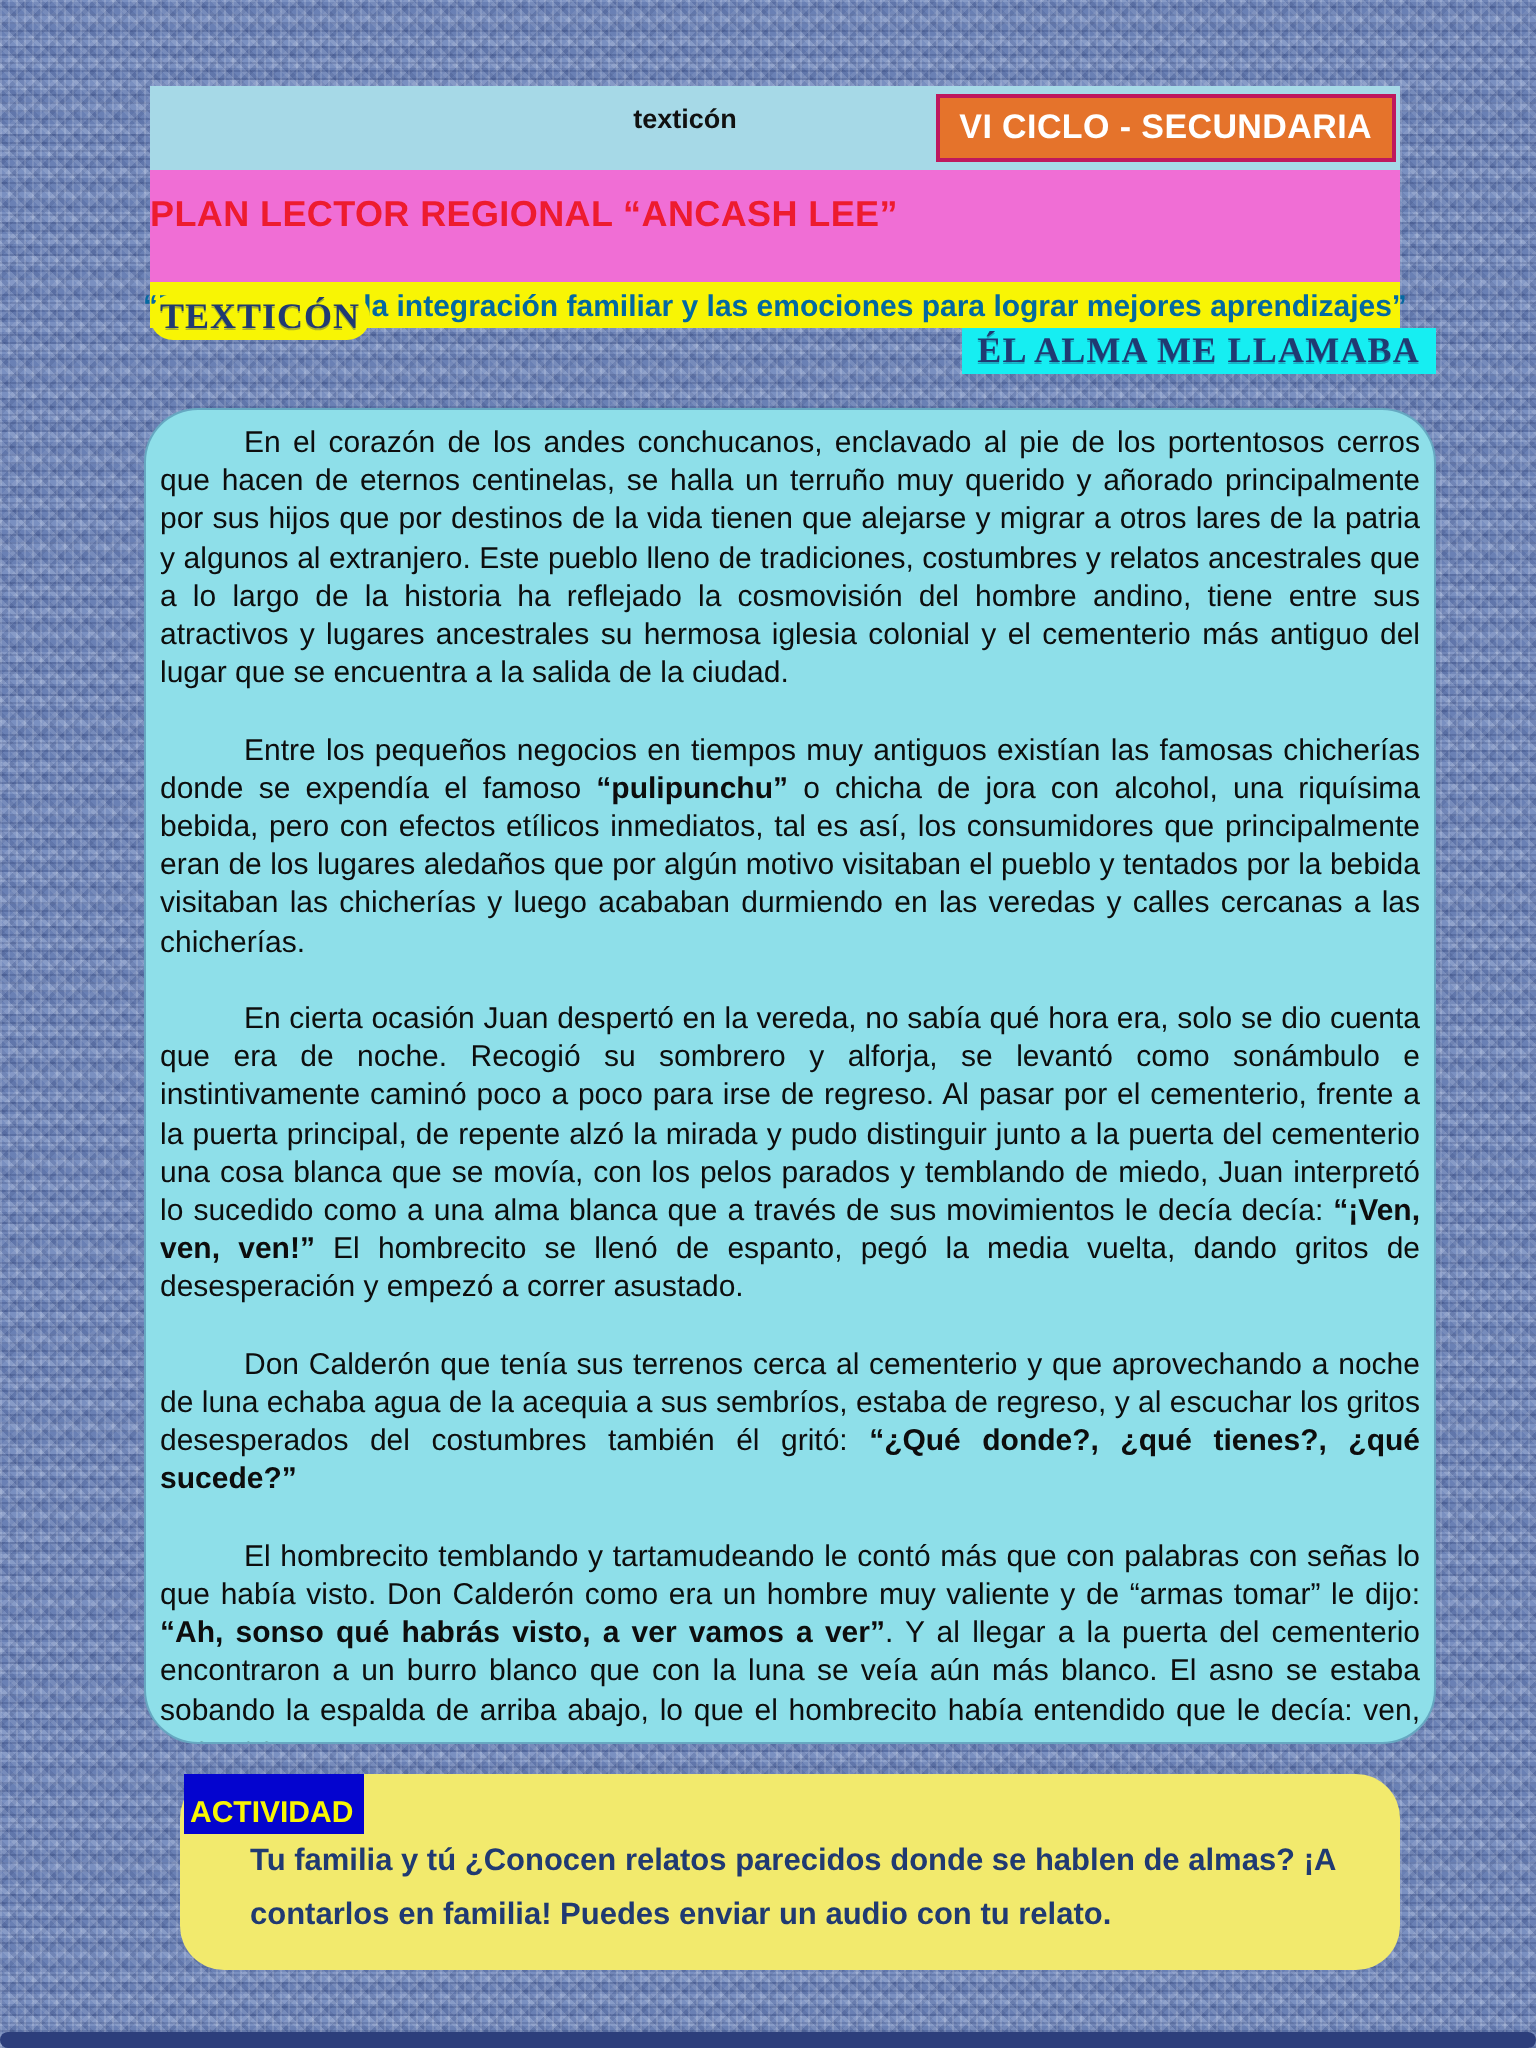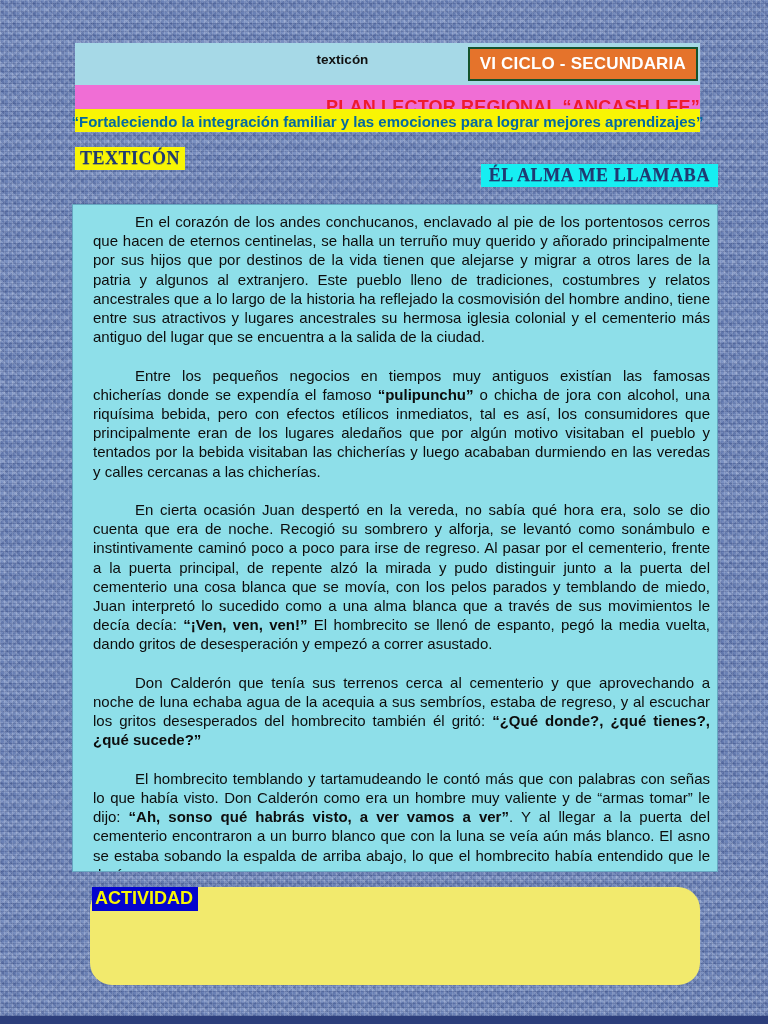--- a/index.html
+++ b/index.html
@@ -7,58 +7,58 @@
     width:768px;height:1024px;overflow:hidden;position:relative;
     font-family:"Liberation Sans",sans-serif;
     background-color:#7289bd;
     background-image:
       repeating-linear-gradient(0deg, rgba(255,255,255,0.06) 0 5px, rgba(36,54,108,0.10) 5px 11px),
       repeating-linear-gradient(90deg, rgba(255,255,255,0.15) 0 1px, rgba(255,255,255,0) 1px 4px),
       repeating-linear-gradient(0deg, rgba(24,40,92,0.20) 0 1px, rgba(24,40,92,0) 1px 4px),
       repeating-linear-gradient(45deg, rgba(255,255,255,0.10) 0 2px, rgba(30,45,100,0.12) 2px 4px, rgba(255,255,255,0) 4px 7px),
       repeating-linear-gradient(-45deg, rgba(20,35,85,0.10) 0 2px, rgba(255,255,255,0.08) 2px 4px, rgba(0,0,0,0) 4px 8px);
   }
-  .abs{position:absolute;}
+  .abs{position:absolute;border-radius:27px;}
 
   
   .header{left:75px;top:43px;width:625px;}
   .bar-blue{position:relative;height:42px;background:#a6d9e7;}
   .doc-label{position:absolute;left:0;right:90px;top:9px;text-align:center;
     font-size:13.5px;font-weight:bold;color:#111;}
   .cycle-badge{position:absolute;right:2px;top:4px;height:28px;line-height:28px;
-    background:#e5732b;border:2px solid #14532d;color:#fff;font-weight:bold;
+    background:#e5732b;border:2px solid #be185d;color:#fff;font-weight:bold;
     font-size:17px;padding:1px 10px;letter-spacing:.2px;}
-  .bar-pink{height:24px;background:#f06ed5;text-align:right;
+  .bar-pink{height:56px;background:#f06ed5;text-align:left;
     color:#ed1b2f;font-weight:bold;font-size:18px;line-height:44px;letter-spacing:.2px;}
   .bar-yellow{position:relative;height:23px;background:#f8f504;overflow:visible;}
   .motto{position:absolute;top:3px;left:-14px;right:-14px;text-align:center;
     color:#0369a1;font-weight:bold;font-size:15px;line-height:19px;}
 
   
   .texticon-label{left:75px;top:147px;background:#f8f504;color:#203a72;
     font-family:"Liberation Serif",serif;font-weight:bold;font-size:18px;
     padding:1px 5px;letter-spacing:.5px;text-shadow:0 1px 0 rgba(32,58,114,.35);}
   .story-title-row{left:72px;top:164px;width:646px;text-align:right;}
   .story-title{display:inline-block;background:#16eef2;color:#203a72;
     font-family:"Liberation Serif",serif;font-weight:bold;font-size:18px;
     padding:1px 8px;letter-spacing:.6px;text-shadow:0 1px 0 rgba(32,58,114,.35);}
 
   
   .story-box{left:72px;top:204px;width:646px;height:668px;background:#8edfe9;
     border:1px solid rgba(70,120,160,.55);box-sizing:border-box;
-    padding:7px 7px 0 20px;overflow:hidden;}
+    padding:7px 7px 0 7px;overflow:hidden;}
   .story-box p{margin:0 0 19.2px 0;text-align:justify;text-indent:42px;
     font-size:15px;line-height:19.2px;color:#0d0d0d;}
   .story-box p:last-child{margin-bottom:17px;}
 
   
   .activity-box{left:90px;top:887px;width:610px;height:98px;background:#f2ea6d;
     border-radius:22px;box-sizing:border-box;}
   .activity-label{position:absolute;left:2px;top:0;background:#0404cf;color:#f8f504;
-    font-weight:bold;font-size:18px;padding:1px 5px 2px 3px;}
+    font-weight:bold;font-size:15px;padding:11px 5px 2px 3px;}
   .activity-text{position:absolute;left:35px;top:30px;width:585px;
     color:#203a72;font-weight:bold;font-size:15.5px;line-height:27px;}
 
   .bottom-bar{left:0;bottom:0;width:768px;height:8px;background:#2c3e7b;}
 </style>
 </head>
 <body>
 
 <div class="abs header">
   <div class="bar-blue">
@@ -74,21 +74,22 @@
 <div class="abs texticon-label">TEXTICÓN</div>
 
 <div class="abs story-title-row">
   <span class="story-title">ÉL ALMA ME LLAMABA</span>
 </div>
 
 <div class="abs story-box" id="story-box">
     <p><span>En el corazón de los andes conchucanos, enclavado al pie de los portentosos cerros que hacen de eternos centinelas, se halla un terruño muy querido y añorado principalmente por sus hijos que por destinos de la vida tienen que alejarse y migrar a otros lares de la patria y algunos al extranjero. Este pueblo lleno de tradiciones, costumbres y relatos ancestrales que a lo largo de la historia ha reflejado la cosmovisión del hombre andino, tiene entre sus atractivos y lugares ancestrales su hermosa iglesia colonial y el cementerio más antiguo del lugar que se encuentra a la salida de la ciudad.</span></p>
     <p><span>Entre los pequeños negocios en tiempos muy antiguos existían las famosas chicherías donde se expendía el famoso </span><b>“pulipunchu”</b><span> o chicha de jora con alcohol, una riquísima bebida, pero con efectos etílicos inmediatos, tal es así, los consumidores que principalmente eran de los lugares aledaños que por algún motivo visitaban el pueblo y tentados por la bebida visitaban las chicherías y luego acababan durmiendo en las veredas y calles cercanas a las chicherías.</span></p>
     <p><span>En cierta ocasión Juan despertó en la vereda, no sabía qué hora era, solo se dio cuenta que era de noche. Recogió su sombrero y alforja, se levantó como sonámbulo e instintivamente caminó poco a poco para irse de regreso. Al pasar por el cementerio, frente a la puerta principal, de repente alzó la mirada y pudo distinguir junto a la puerta del cementerio una cosa blanca que se movía, con los pelos parados y temblando de miedo, Juan interpretó lo sucedido como a una alma blanca que a través de sus movimientos le decía decía: </span><b>“¡Ven, ven, ven!”</b><span> El hombrecito se llenó de espanto, pegó la media vuelta, dando gritos de desesperación y empezó a correr asustado.</span></p>
-    <p><span>Don Calderón que tenía sus terrenos cerca al cementerio y que aprovechando a noche de luna echaba agua de la acequia a sus sembríos, estaba de regreso, y al escuchar los gritos desesperados del hombrecito también él gritó: </span><b>“¿Qué donde?, ¿qué tienes?, ¿qué sucede?”</b></p>
+    <p><span>Don Calderón que tenía sus terrenos cerca al cementerio y que aprovechando a noche de luna echaba agua de la acequia a sus sembríos, estaba de regreso, y al escuchar los gritos desesperados del costumbres también él gritó: </span><b>“¿Qué donde?, ¿qué tienes?, ¿qué sucede?”</b></p>
     <p><span>El hombrecito temblando y tartamudeando le contó más que con palabras con señas lo que había visto. Don Calderón como era un hombre muy valiente y de “armas tomar” le dijo: </span><b>“Ah, sonso qué habrás visto, a ver vamos a ver”</b><span>. Y al llegar a la puerta del cementerio encontraron a un burro blanco que con la luna se veía aún más blanco. El asno se estaba sobando la espalda de arriba abajo, lo que el hombrecito había entendido que le decía: ven, ven, ven.</span></p>
   </div>
 
 <div class="abs activity-box">
   <div class="activity-label">ACTIVIDAD</div>
+  <div class="activity-text">Tu familia y tú ¿Conocen relatos parecidos donde se hablen de almas? ¡A contarlos en familia! Puedes enviar un audio con tu relato.</div>
 </div>
 
 <div class="abs bottom-bar"></div>
 
 </body></html>

